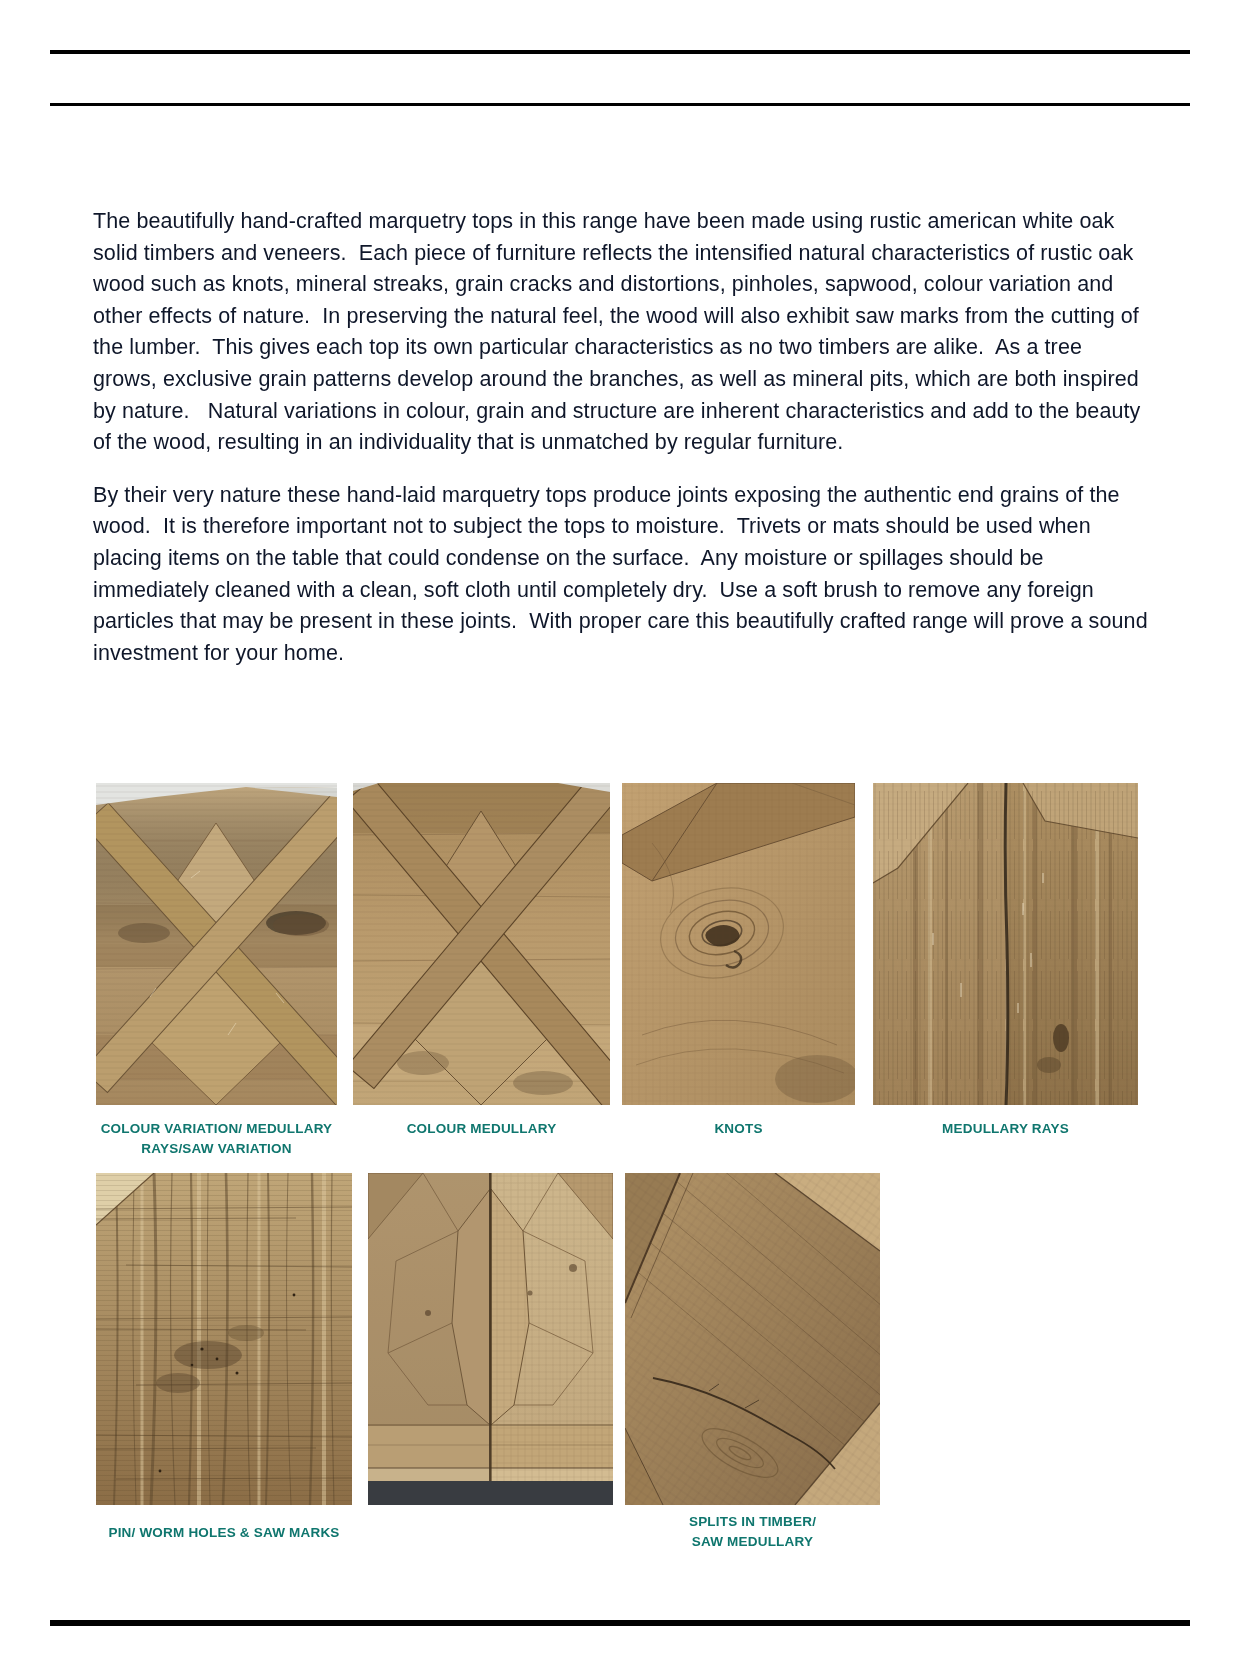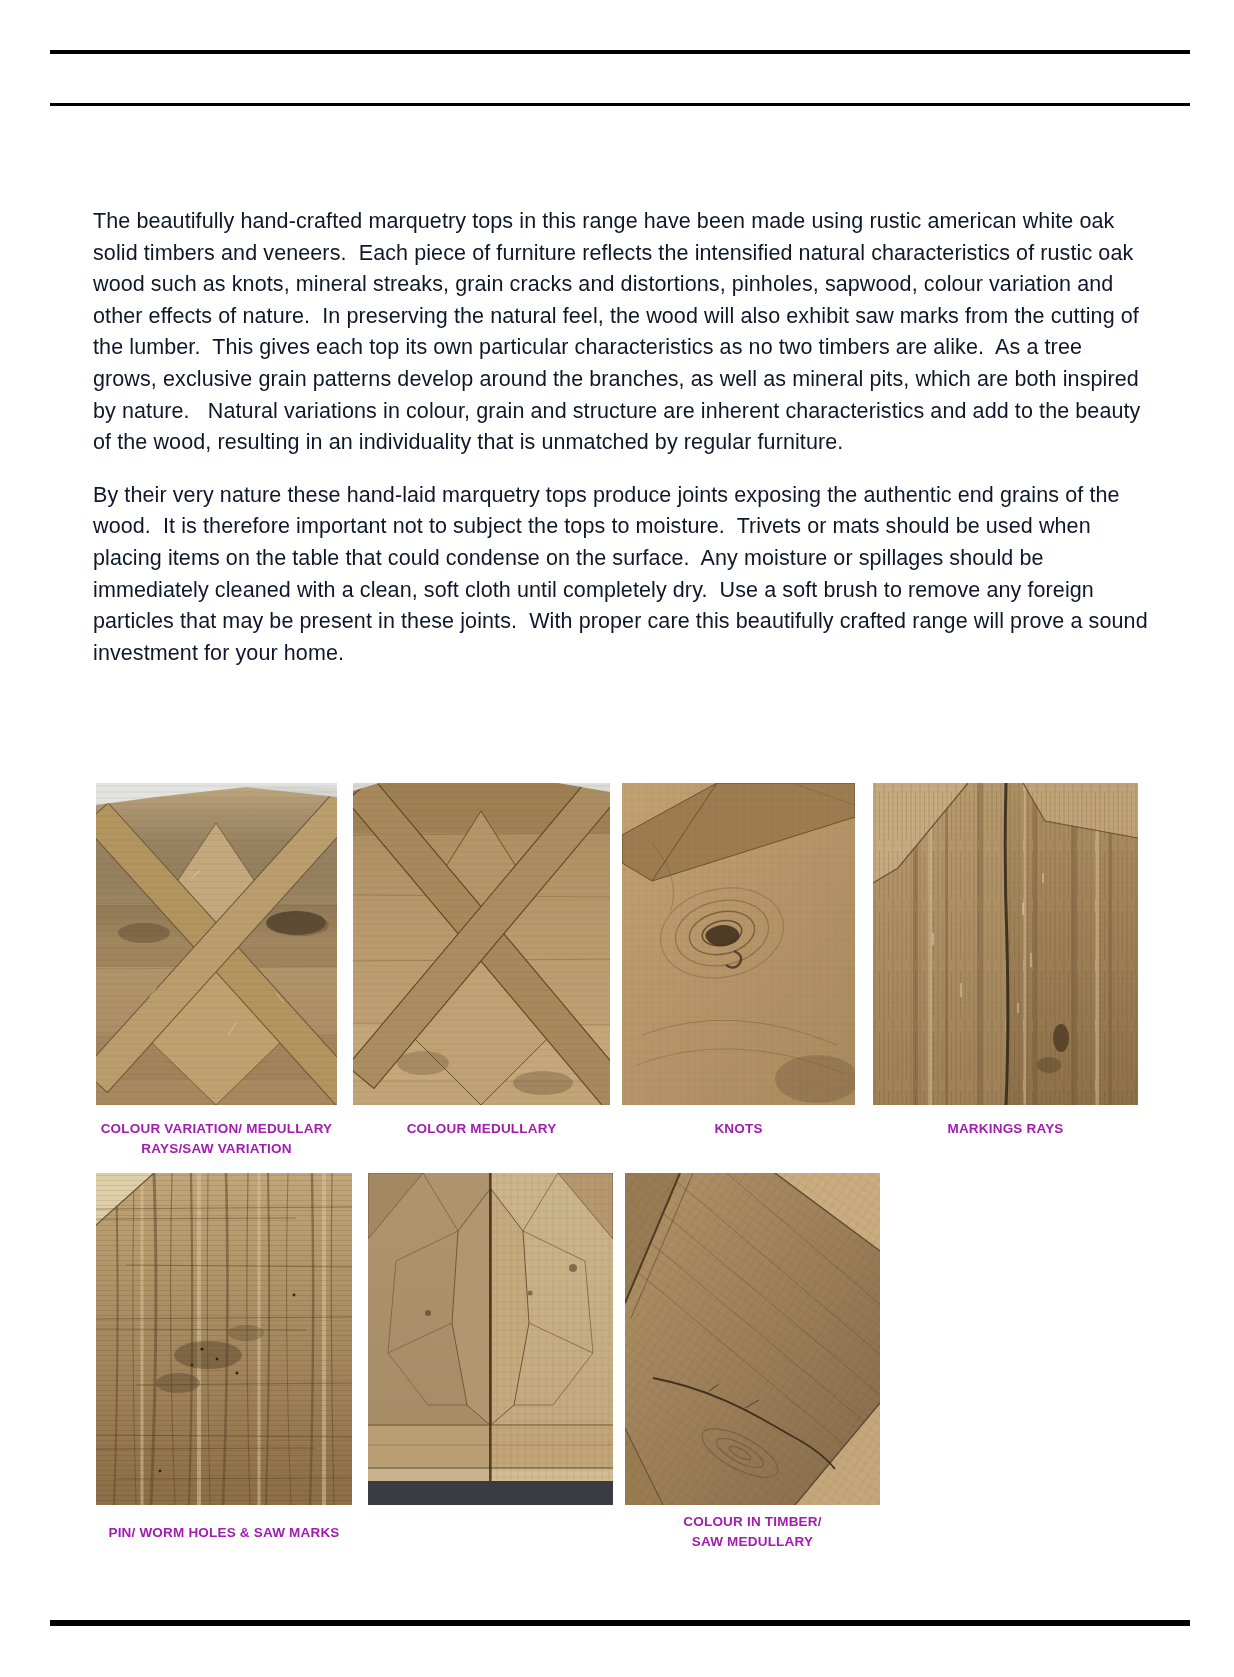--- a/index.html
+++ b/index.html
@@ -26,21 +26,21 @@
     font-size:21.5px; line-height:31.6px; letter-spacing:0.1px;
     color:#0f172a;
     margin-top:20px;
   }
   .text-block p { margin:0 0 21px 0; white-space:pre-wrap; }
   .fig { position:absolute; overflow:hidden; background:#b59a73; }
   .fig svg { display:block; width:100%; height:100%; }
   .caption {
     position:absolute; text-align:center;
     font-size:13.5px; font-weight:700; line-height:20px;
-    letter-spacing:0.2px; color:#a21caf;
+    letter-spacing:0.2px; color:#0f766e;
   }
   
   #fig1 { left:96px;  top:783px;  width:241px; height:322px; }
   #fig2 { left:353px; top:783px;  width:257px; height:322px; }
   #fig3 { left:622px; top:783px;  width:233px; height:322px; }
   #fig4 { left:873px; top:783px;  width:265px; height:322px; }
   #cap1 { left:86px;  top:1119px; width:261px; }
   #cap2 { left:343px; top:1119px; width:277px; }
   #cap3 { left:612px; top:1119px; width:253px;text-align:center; }
   #cap4 { left:863px; top:1119px; width:285px; }
@@ -233,21 +233,21 @@
     <div>COLOUR VARIATION/ MEDULLARY</div>
     <div>RAYS/SAW VARIATION</div>
   </div>
   <div class="caption" id="cap2">
     <div>COLOUR MEDULLARY</div>
   </div>
   <div class="caption" id="cap3">
     <div>KNOTS</div>
   </div>
   <div class="caption" id="cap4">
-    <div>MARKINGS RAYS</div>
+    <div>MEDULLARY RAYS</div>
   </div>
 
   <div class="fig" id="fig5">
     <svg viewBox="0 0 256 332" preserveAspectRatio="none">
       <defs>
         <linearGradient id="e-g" x1="0" y1="0" x2="0" y2="1">
           <stop offset="0" stop-color="#c0a678"></stop>
             <stop offset="1" stop-color="#8b6d46"></stop>
         </linearGradient>
         <pattern id="e-h" width="5" height="5" patternUnits="userSpaceOnUse">
@@ -384,18 +384,18 @@
       <path d="M28 205 C 80 215, 120 235, 165 262 C 188 274, 202 286, 210 296" fill="none" stroke="#35281a" stroke-width="1.8" opacity="0.9"></path>
       <path d="M120 235 L 134 227 M 84 218 L 94 211" stroke="#35281a" stroke-width="1" opacity="0.7"></path>
       <rect width="255" height="332" fill="url(#g-x)"></rect>
     </svg>
   </div>
 
   <div class="caption" id="cap5">
     <div>PIN/ WORM HOLES &amp; SAW MARKS</div>
   </div>
   <div class="caption" id="cap7">
-    <div>COLOUR IN TIMBER/</div>
+    <div>SPLITS IN TIMBER/</div>
     <div>SAW MEDULLARY</div>
   </div>
 
   <div class="rule rule-bottom"></div>
 </div>
 
 </body></html>

